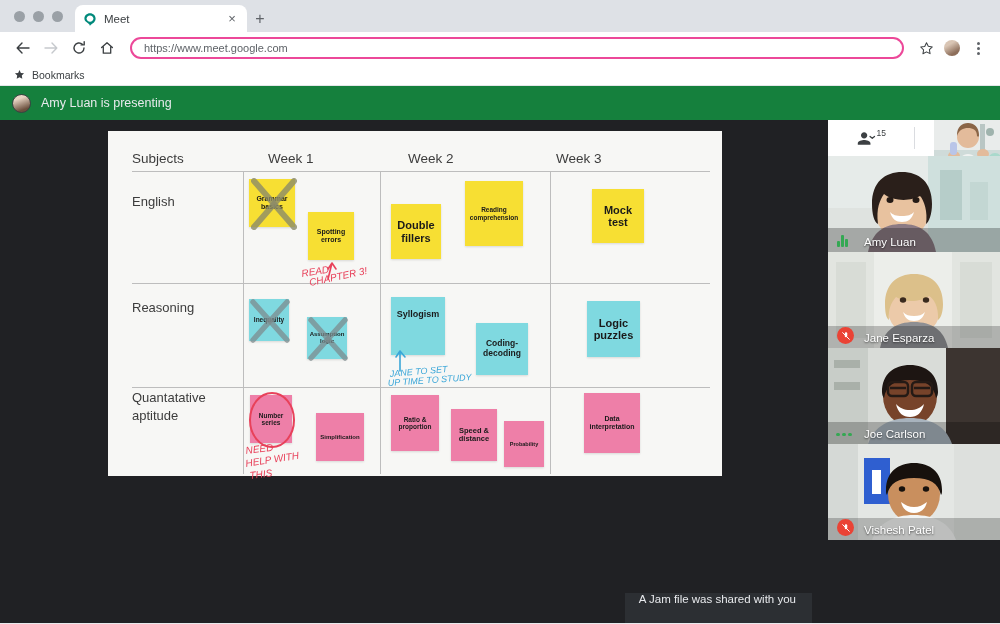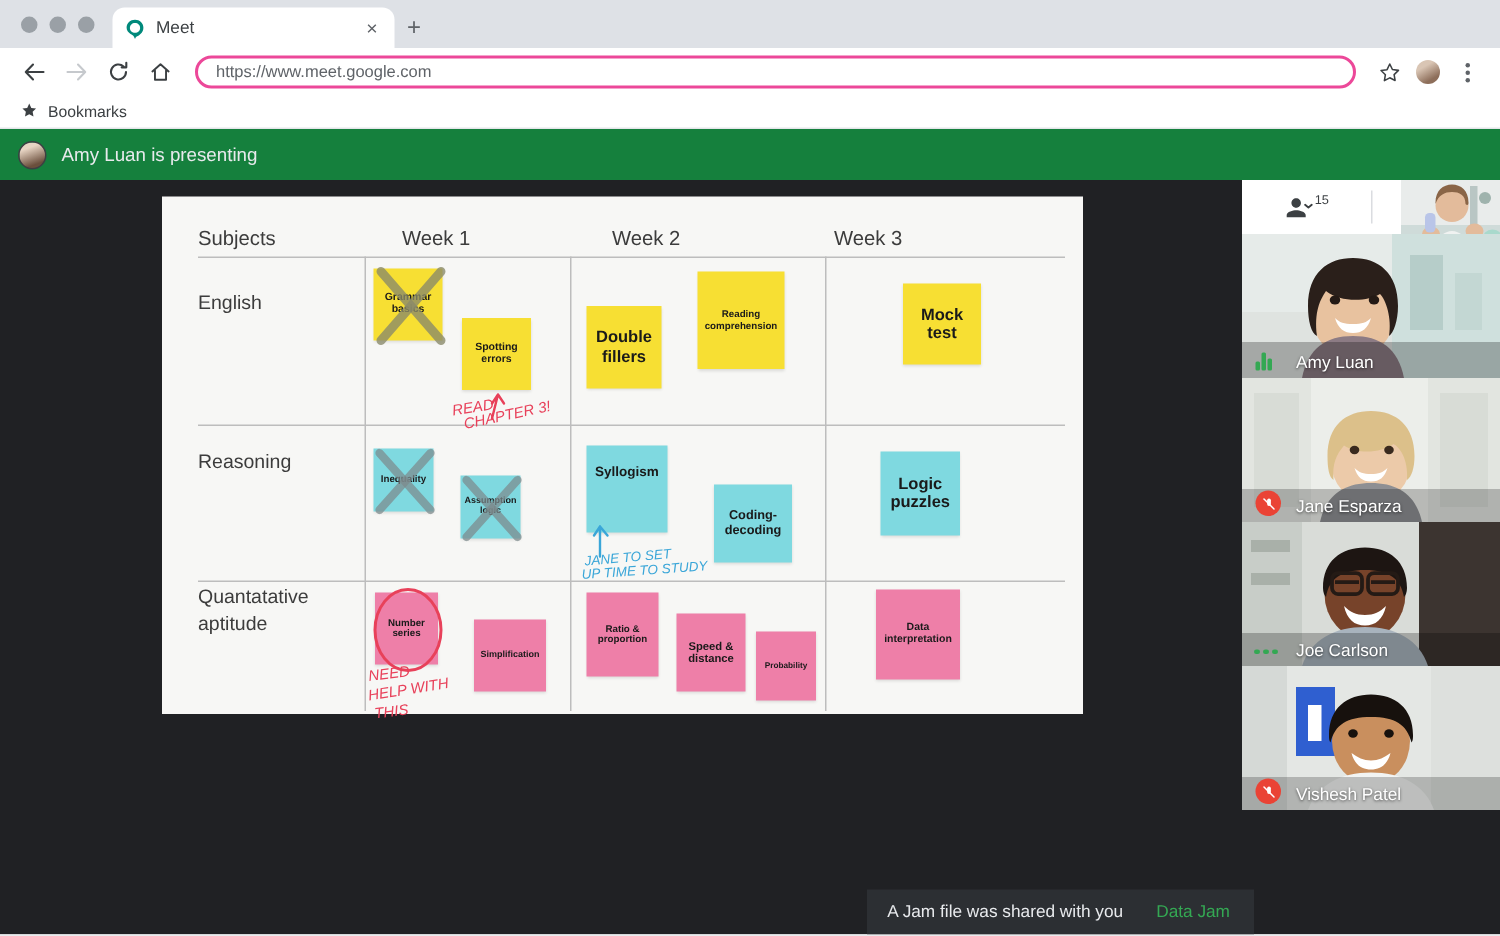--- a/index.html
+++ b/index.html
@@ -12,21 +12,21 @@
 
   
   .browser-tabstrip {
     height: 32px; background: #dee1e6;
     display: flex; align-items: flex-end; padding-left: 10px;
     position: relative;
   }
   .traffic-lights { display: flex; gap: 8px; align-items: center; height: 32px; padding: 0 12px 0 4px; }
   .tl-dot { width: 11px; height: 11px; border-radius: 50%; background: #9aa0a6; }
   .tab {
-    width: 188px; height: 27px; background: #fff;
+    width: 172px; height: 27px; background: #fff;
     border-radius: 8px 8px 0 0; display: flex; align-items: center;
     padding: 0 8px; gap: 7px; position: relative;
   }
   .tab-favicon { width: 14px; height: 14px; flex: 0 0 14px; position: relative; }
   .tab-favicon svg { display: block; }
   .tab-title { font-size: 11.5px; color: #3c4043; flex: 1; white-space: nowrap; overflow: hidden; }
   .tab-close { width: 14px; height: 14px; color: #5f6368; font-size: 13px; line-height: 13px; text-align: center; cursor: pointer; }
   .new-tab { width: 26px; height: 27px; display: flex; align-items: center; justify-content: center;
     color: #5f6368; font-size: 16px; font-weight: 300; cursor: pointer; }
 
@@ -122,23 +122,24 @@
   .mic-badge { position: absolute; left: 9px; bottom: 4px; width: 17px; height: 17px;
     border-radius: 50%; display: flex; align-items: center; justify-content: center; }
   .mic-badge.muted { background: #ea4335; }
   .speak-bars { position: absolute; left: 9px; bottom: 5px; display: flex; align-items: flex-end; gap: 1.5px; height: 13px; }
   .speak-bars i { width: 2.5px; background: #34a853; display: block; border-radius: 1px; }
   .speak-dots { position: absolute; left: 8px; bottom: 8px; display: flex; gap: 2.5px; }
   .speak-dots i { width: 3.5px; height: 3.5px; border-radius: 50%; background: #34a853; display: block; }
 
   
   .toast {
-    position: absolute; right: 164px; bottom: 0; height: 30px; background: #2c2f33;
+    position: absolute; right: 188px; bottom: 0; height: 30px; background: #2c2f33;
     display: flex; align-items: center; gap: 22px; padding: 0 16px 0 14px;
     z-index: 6;
+    flex-direction: column;
   }
   .toast-text { color: #e8eaed; font-size: 11.5px; white-space: nowrap; }
   .toast-action { color: #34a853; font-size: 11.5px; cursor: pointer; white-space: nowrap; }
 
   
   .controlbar {
     height: 69px; background: #fff; display: flex; align-items: center;
     position: relative; border-top: 1px solid #e8eaed;
   }
 </style>
@@ -250,21 +251,21 @@
         <div class="note yellow" style="left:200px; top:81px; width:46px; height:48px; font-size:7px;">Spotting errors</div>
 
         <svg class="annot" style="left:188px; top:124px;" width="100" height="32">
           <path d="M32 24 L36 8 M36 8 L32 14 M36 8 L40 14" stroke="#e8415a" stroke-width="1.6" fill="none" stroke-linecap="round"></path>
           <text x="6" y="22" font-family="'Liberation Sans',sans-serif" font-size="10" fill="#e8415a" font-style="italic" transform="rotate(-9 6 22)">READ</text>
           <text x="14" y="31" font-family="'Liberation Sans',sans-serif" font-size="10" fill="#e8415a" font-style="italic" transform="rotate(-12 14 31)">CHAPTER 3!</text>
         </svg>
 
         <div class="note yellow" style="left:283px; top:73px; width:50px; height:55px; font-size:11px;">Double fillers</div>
         <div class="note yellow" style="left:357px; top:50px; width:58px; height:65px; font-size:6.5px;">Reading comprehension</div>
-        <div class="note yellow" style="left:494px; top:58px; width:52px; height:54px; font-size:11px;">Mock test</div>
+        <div class="note yellow" style="left:484px; top:58px; width:52px; height:54px; font-size:11px;">Mock test</div>
 
         <div class="note cyan" style="left:141px; top:168px; width:40px; height:42px; font-size:6.5px;">Inequality</div>
         <svg class="strike" style="left:137px; top:163px;" width="52" height="54">
           <path d="M8 8 L42 46" stroke="#7d8a8c" stroke-width="5.5" stroke-linecap="round" opacity=".72"></path>
           <path d="M42 8 L8 46" stroke="#7d8a8c" stroke-width="5.5" stroke-linecap="round" opacity=".72"></path>
         </svg>
 
         <div class="note cyan" style="left:199px; top:186px; width:40px; height:42px; font-size:6px;">Assumption logic</div>
         <svg class="strike" style="left:195px; top:181px;" width="52" height="54">
           <path d="M8 8 L42 46" stroke="#7d8a8c" stroke-width="5.5" stroke-linecap="round" opacity=".72"></path>

